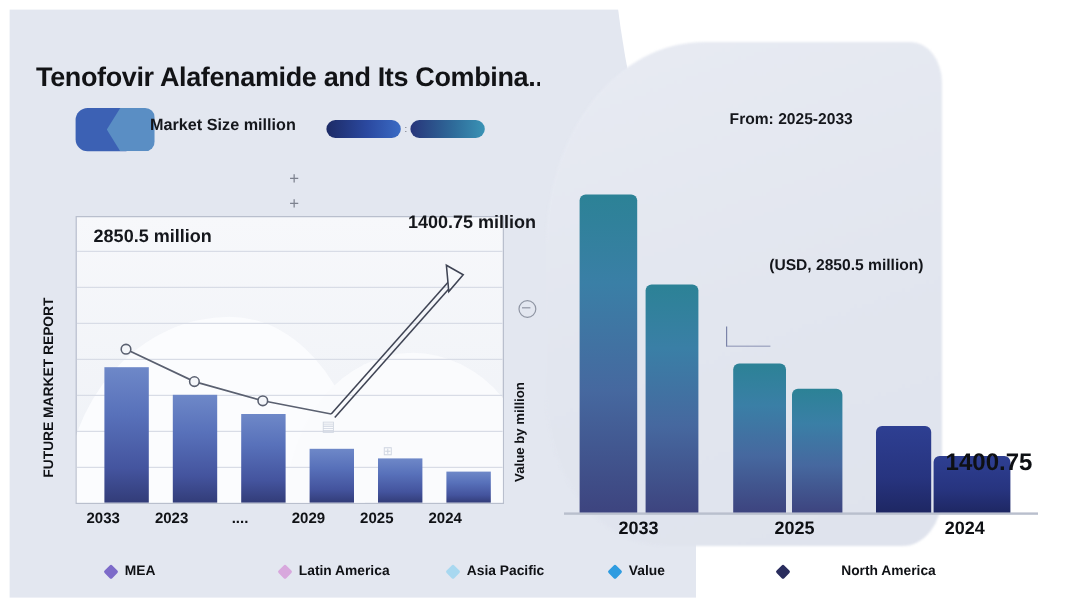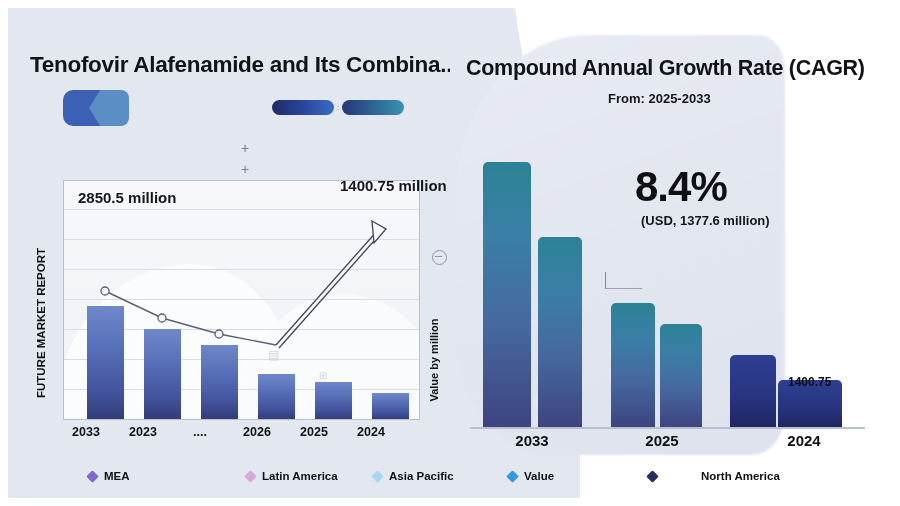--- a/index.html
+++ b/index.html
@@ -147,21 +147,21 @@
     color:#13151a;z-index:22;
   }
   .rbar{position:absolute;bottom:0;border-radius:5px 5px 0 0;z-index:14;}
   .rbar-teal{background:linear-gradient(180deg,#2c8296 0%,#3a7fa6 28%,#46689f 62%,#3d447f 100%);}
   .rbar-navy{background:linear-gradient(180deg,#2e3f92 0%,#27347f 60%,#1e2763 100%);}
   .rxlbl{
     position:absolute;top:432px;font-size:15px;font-weight:bold;color:#0e1014;
     z-index:22;text-align:center;width:90px;
   }
   .rvalue{
-    position:absolute;left:788px;top:375px;font-size:12px;font-weight:bold;color:#0e1014;z-index:23;
+    position:absolute;left:788px;top:375px;font-size:20px;font-weight:bold;color:#0e1014;z-index:23;
   }
   .baseline{position:absolute;left:470px;top:427px;width:395px;height:1.5px;background:#b9bfcd;z-index:13;}
   .tick-deco{position:absolute;left:605px;top:272px;width:36px;height:16px;z-index:13;
     border-left:1.5px solid #7b83a8;border-bottom:1.5px solid #9aa0bd;}
 
   
   .legend{
     position:absolute;left:0;top:460px;width:900px;height:32px;z-index:25;
     display:flex;align-items:center;
   }
@@ -177,20 +177,21 @@
   <div class="white-wedge"></div>
   <div class="white-wedge2"></div>
   <div class="soft-panel"></div>
 
   <div class="title-left">Tenofovir Alafenamide and Its Combina...</div>
 
   <div class="logo-mark">
     <div class="logo-left"></div>
     <div class="logo-right"></div>
   </div>
+  <div class="logo-label">Market Size million</div>
 
   <div class="pill-a"></div>
   <div class="pill-sep">:</div>
   <div class="pill-b"></div>
 
   <div class="plus plus1">+</div>
   <div class="plus plus2">+</div>
 
   <div class="lchart">
     <div class="hill"></div>
@@ -231,28 +232,26 @@
   <div class="axis-right">
     <span>Value by million</span>
   </div>
 
   <div class="ghost1">▤</div>
   <div class="ghost2">⊞</div>
 
   <div class="xlbl" style="left:58px;">2033</div>
   <div class="xlbl" style="left:115px;">2023</div>
   <div class="xlbl" style="left:172px;">....</div>
-  <div class="xlbl" style="left:229px;">2026</div>
+  <div class="xlbl" style="left:229px;">2029</div>
   <div class="xlbl" style="left:286px;">2025</div>
   <div class="xlbl" style="left:343px;">2024</div>
 
-  <div class="rtitle">Compound Annual Growth Rate (CAGR)</div>
   <div class="rsub">From: 2025-2033</div>
-  <div class="cagr">8.4%</div>
-  <div class="cagr-sub">(USD, 1377.6 million)</div>
+  <div class="cagr-sub">(USD, 2850.5 million)</div>
 
   <div class="baseline"></div>
   <div class="tick-deco"></div>
 
   <div class="rbar rbar-teal" style="left:483px;bottom:79px;width:48px;height:265px;"></div>
   <div class="rbar rbar-teal" style="left:538px;bottom:79px;width:44px;height:190px;"></div>
   <div class="rbar rbar-teal" style="left:611px;bottom:79px;width:44px;height:124px;"></div>
   <div class="rbar rbar-teal" style="left:660px;bottom:79px;width:42px;height:103px;"></div>
   <div class="rbar rbar-navy" style="left:730px;bottom:79px;width:46px;height:72px;"></div>
   <div class="rbar rbar-navy" style="left:778px;bottom:79px;width:64px;height:47px;"></div>
@@ -261,21 +260,21 @@
 
   <div class="rxlbl" style="left:487px;">2033</div>
   <div class="rxlbl" style="left:617px;">2025</div>
   <div class="rxlbl" style="left:759px;">2024</div>
 
   <div class="legend" id="legend">
       <div class="leg-item" style="left: 88px; justify-content: center;">
         <span class="diamond" style="background: rgb(125, 107, 201);"></span>
         <span class="leg-text">MEA</span>
       </div>
-      <div class="leg-item" style="left: 246px; align-items: center;">
+      <div class="leg-item" style="left: 233px; align-items: center;">
         <span class="diamond" style="background: rgb(216, 168, 221);"></span>
         <span class="leg-text">Latin America</span>
       </div>
       <div class="leg-item" style="left: 373px;">
         <span class="diamond" style="background: rgb(168, 216, 240);"></span>
         <span class="leg-text">Asia Pacific</span>
       </div>
       <div class="leg-item" style="left: 508px;">
         <span class="diamond" style="background: rgb(47, 156, 224);"></span>
         <span class="leg-text">Value</span>

